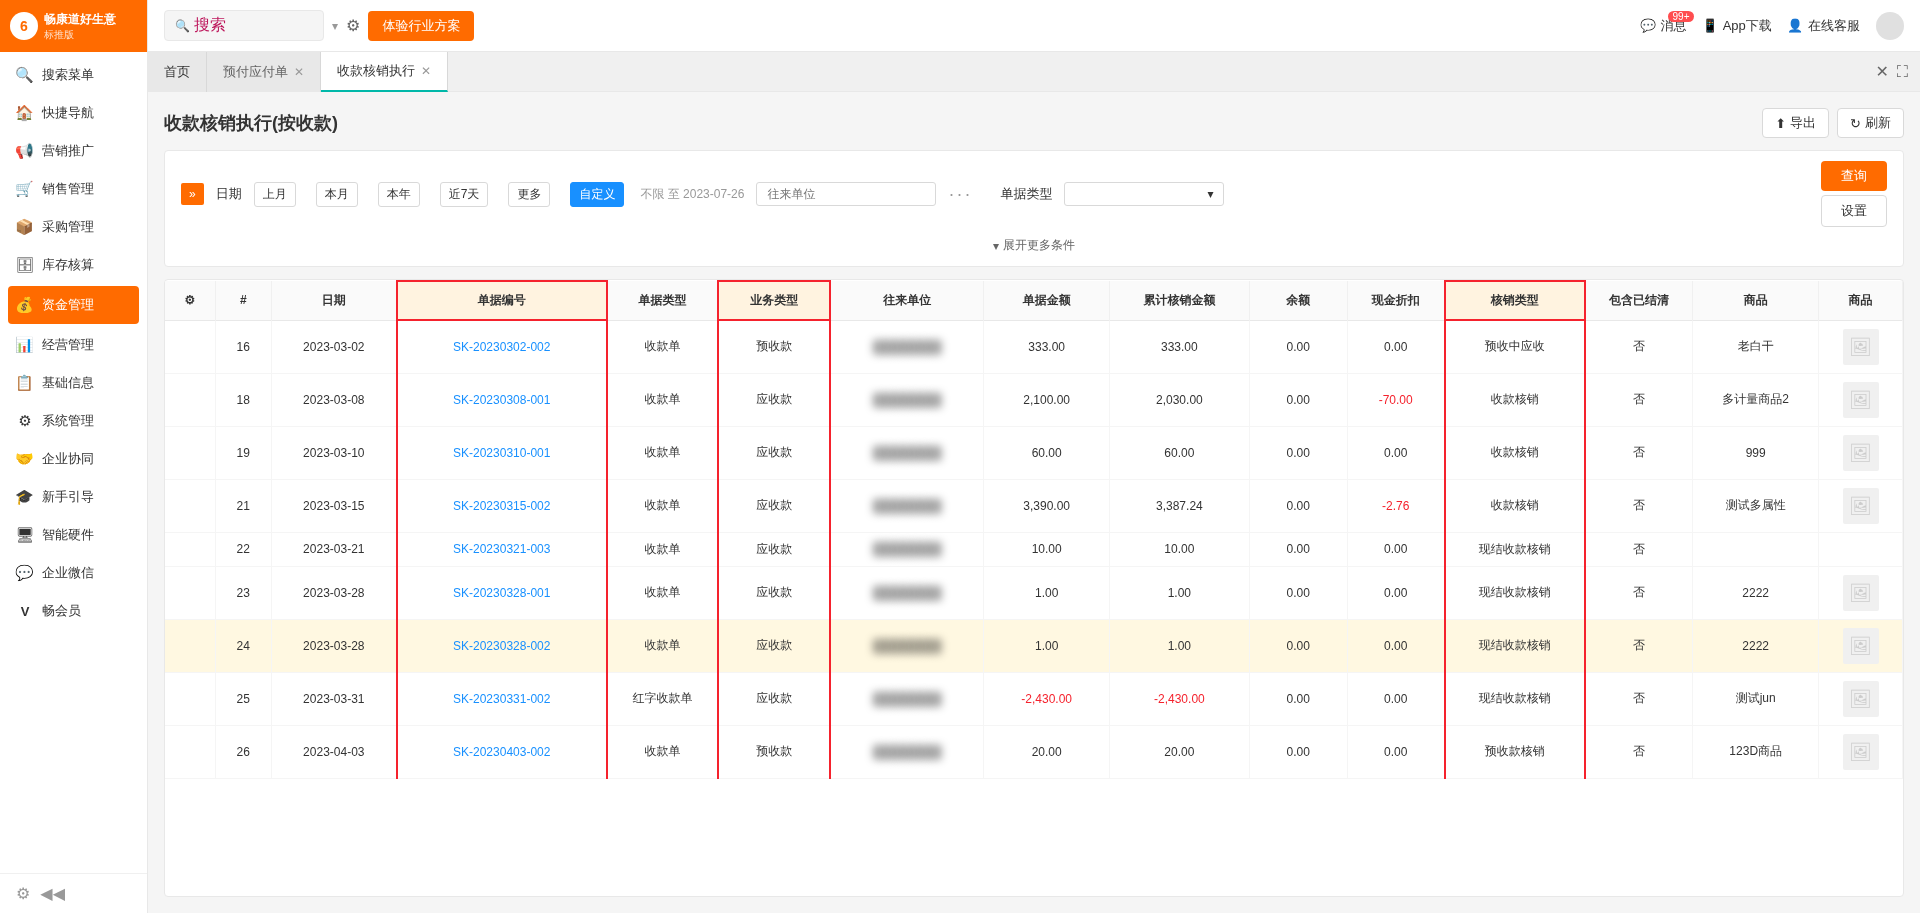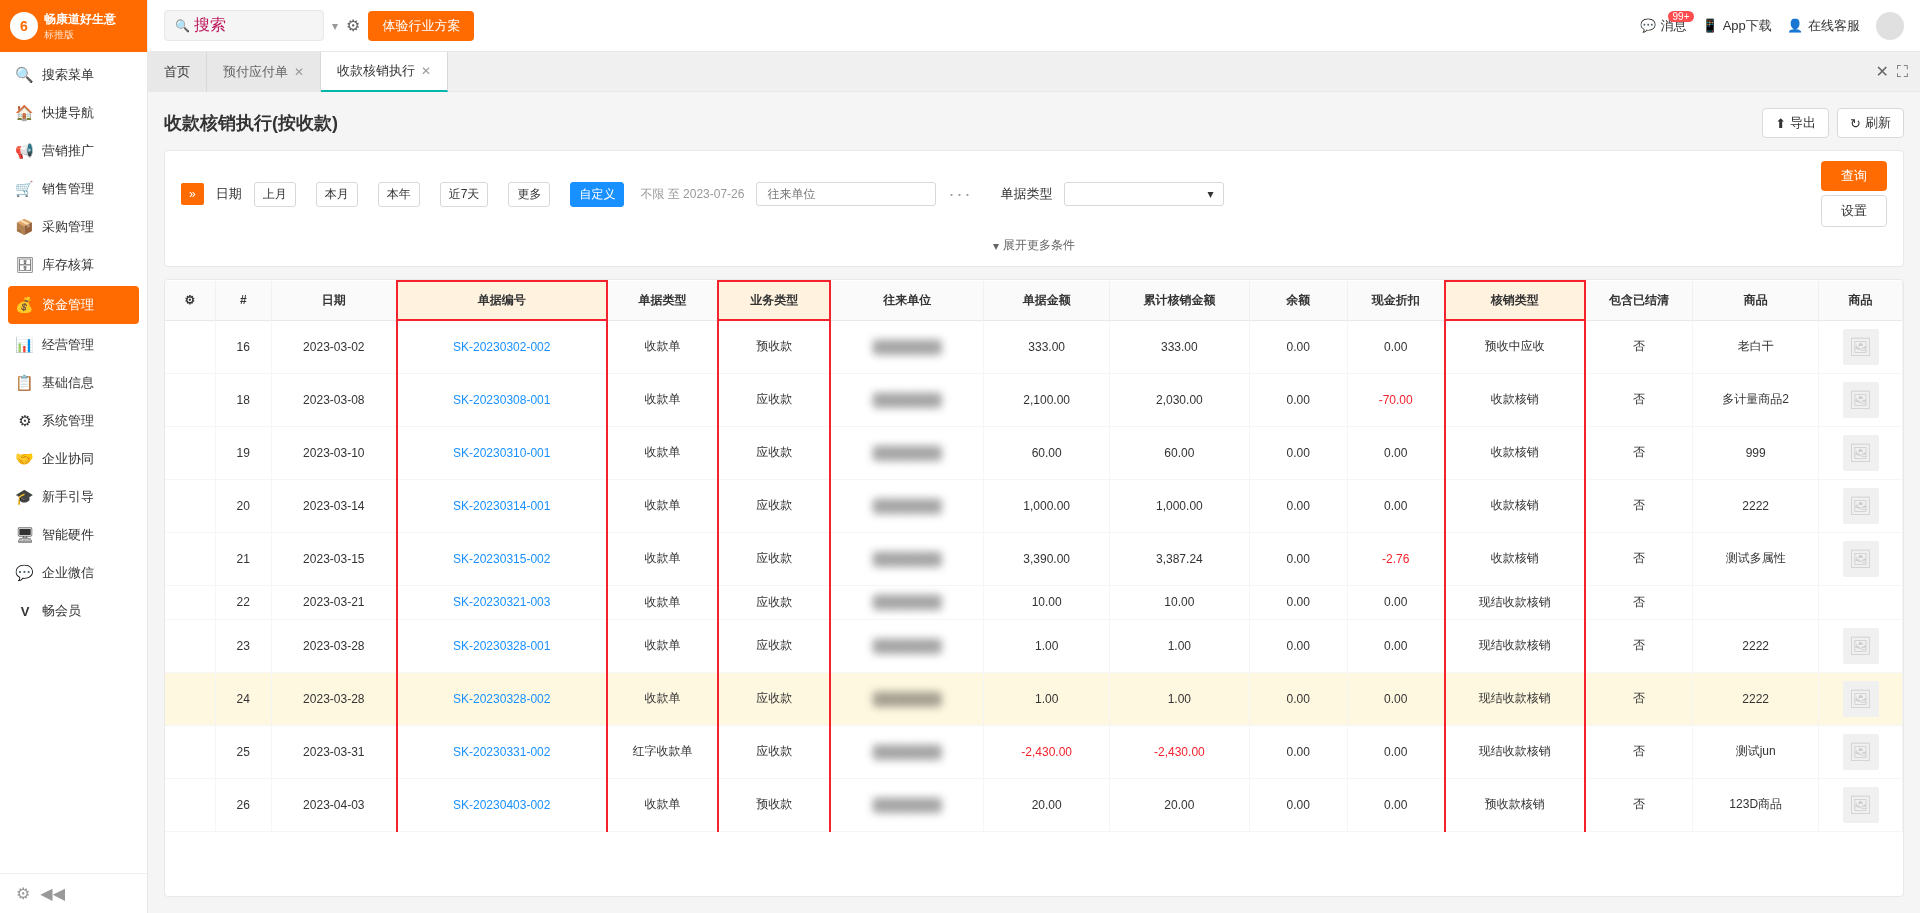--- a/index.html
+++ b/index.html
@@ -331,37 +331,20 @@
     <td class="">60.00</td>
     <td>0.00</td>
     <td class="">0.00</td>
     <td style="border-left:2px solid #f5222d;border-right:2px solid #f5222d;">收款核销</td>
     <td>否</td>
     <td>999</td>
     <td><div class="img-placeholder" style="width:36px;height:36px;background:#f0f0f0;border-radius:2px;display:inline-flex;align-items:center;justify-content:center;">🖼</div></td>
   </tr>
             <tr>
     <td></td>
-    <td>20</td>
-    <td>2023-03-14</td>
-    <td class="link" style="border-left:2px solid #f5222d;border-right:2px solid #f5222d;">SK-20230314-001</td>
-    <td>收款单</td>
-    <td style="border-left:2px solid #f5222d;border-right:2px solid #f5222d;">应收款</td>
-    <td class="blurred">████████</td>
-    <td class="">1,000.00</td>
-    <td class="">1,000.00</td>
-    <td>0.00</td>
-    <td class="">0.00</td>
-    <td style="border-left:2px solid #f5222d;border-right:2px solid #f5222d;">收款核销</td>
-    <td>否</td>
-    <td>2222</td>
-    <td><div class="img-placeholder" style="width:36px;height:36px;background:#f0f0f0;border-radius:2px;display:inline-flex;align-items:center;justify-content:center;">🖼</div></td>
-  </tr>
-            <tr>
-    <td></td>
     <td>21</td>
     <td>2023-03-15</td>
     <td class="link" style="border-left:2px solid #f5222d;border-right:2px solid #f5222d;">SK-20230315-002</td>
     <td>收款单</td>
     <td style="border-left:2px solid #f5222d;border-right:2px solid #f5222d;">应收款</td>
     <td class="blurred">████████</td>
     <td class="">3,390.00</td>
     <td class="">3,387.24</td>
     <td>0.00</td>
     <td class="red">-2.76</td>

